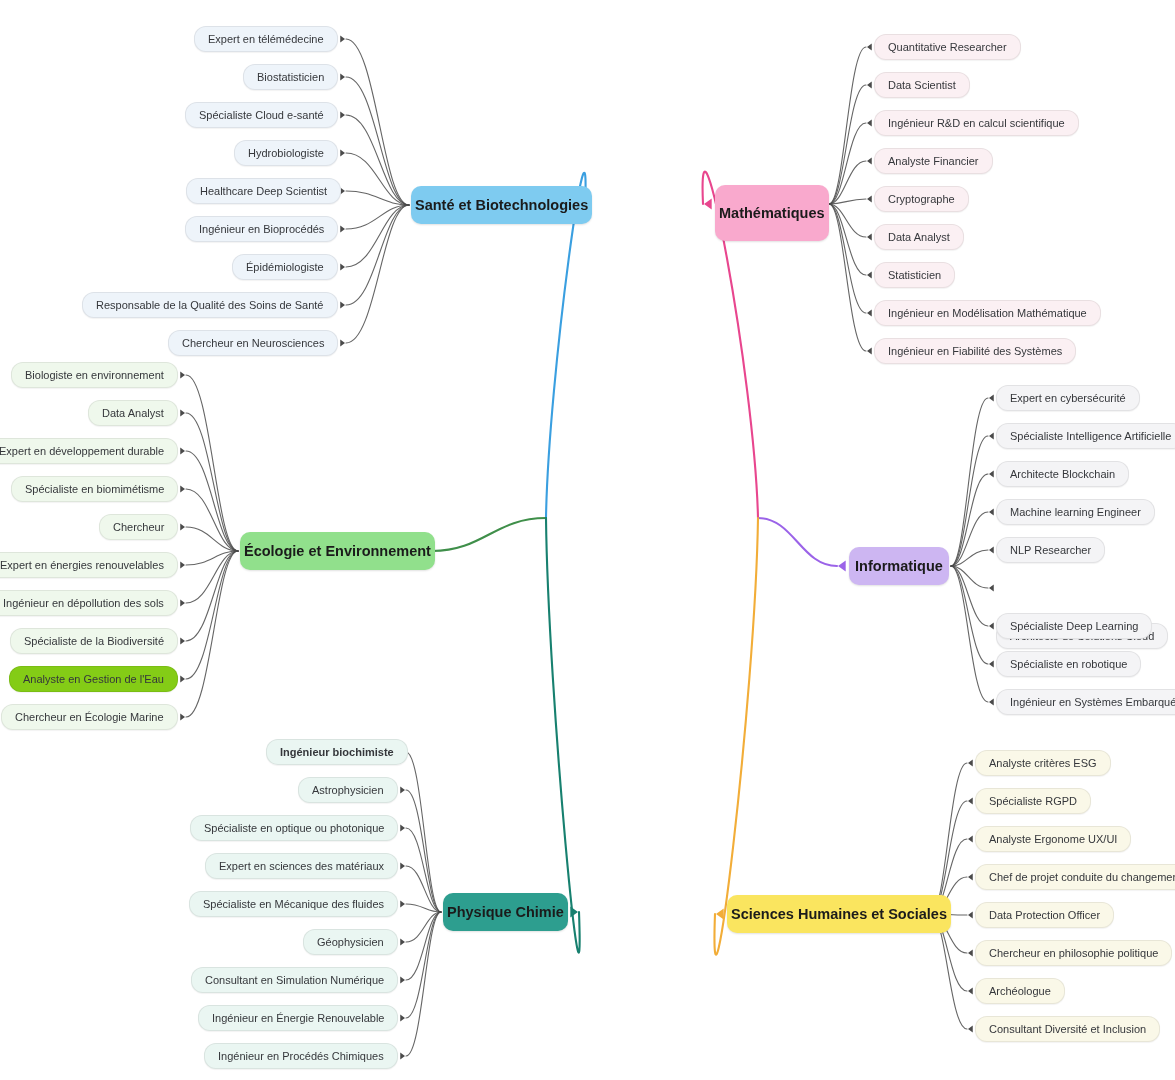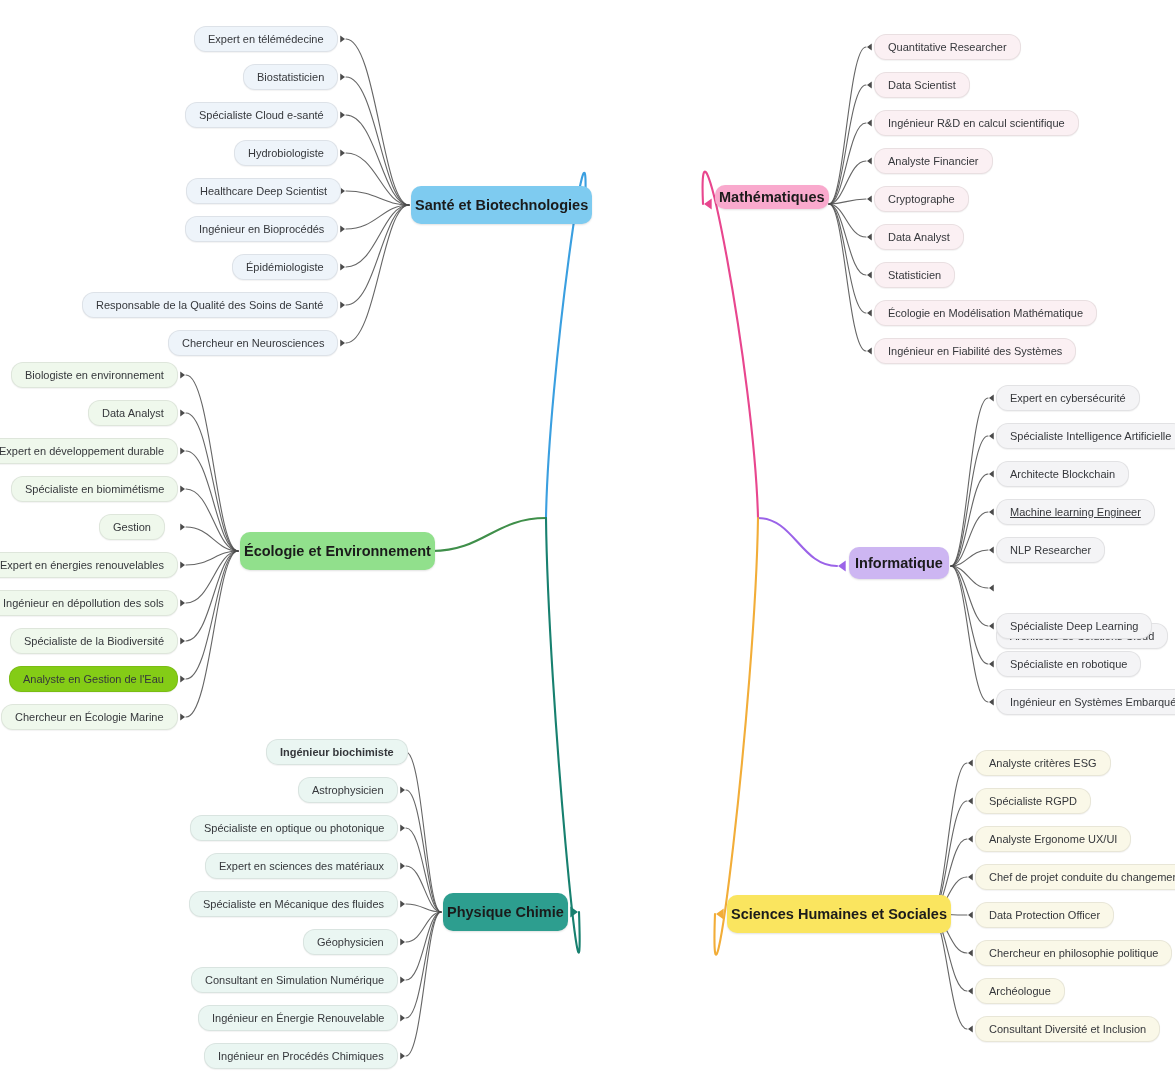--- a/index.html
+++ b/index.html
@@ -151,27 +151,27 @@
       <polygon points="968,991 972.76,987.6 972.76,994.4" fill="#4a4a4a"></polygon>
       <path d="M 931 914 C 946.12 914, 949.72 1029, 967 1029" fill="none" stroke="#4a4a4a" stroke-width="1.1" stroke-linecap="round" opacity="0.85"></path>
       <polygon points="968,1029 972.76,1025.6 972.76,1032.4" fill="#4a4a4a"></polygon>
     </svg>
 
 
   <div id="branch-layer">
       <div class="node branch" style="left: 411px; top: 186px; min-width: 162px; height: 38px; background: rgb(126, 203, 240);">
         <span>Santé et Biotechnologies</span>
       </div>
-      <div class="node branch" style="left: 715px; top: 185px; min-width: 112px; height: 24px; background: rgb(249, 169, 205);">
+      <div class="node branch" style="left: 715px; top: 185px; min-width: 112px; height: 56px; background: rgb(249, 169, 205);">
         <span>Mathématiques</span>
       </div>
       <div class="node branch" style="left: 240px; top: 532px; min-width: 180px; height: 38px; background: rgb(145, 224, 140);">
         <span>Écologie et Environnement</span>
       </div>
-      <div class="node branch" style="left: 849px; top: 547px; min-width: 100px; height: 32px; background: rgb(205, 182, 242);">
+      <div class="node branch" style="left: 849px; top: 547px; min-width: 100px; height: 38px; background: rgb(205, 182, 242);">
         <span>Informatique</span>
       </div>
       <div class="node branch" style="left: 443px; top: 893px; min-width: 124px; height: 38px; background: rgb(45, 158, 143);">
         <span>Physique Chimie</span>
       </div>
       <div class="node branch" style="left: 727px; top: 895px; min-width: 202px; height: 38px; background: rgb(250, 229, 95);">
         <span>Sciences Humaines et Sociales</span>
       </div>
     </div>
   <div id="leaf-layer">
@@ -217,39 +217,39 @@
       <div class="leaf node" style="background: rgb(251, 240, 243); top: 186px; left: 874px;">
         <span>Cryptographe</span>
       </div>
       <div class="leaf node" style="background: rgb(251, 240, 243); top: 224px; left: 874px;">
         <span>Data Analyst</span>
       </div>
       <div class="leaf node" style="background: rgb(251, 240, 243); top: 262px; left: 874px;">
         <span>Statisticien</span>
       </div>
       <div class="leaf node" style="background: rgb(251, 240, 243); top: 300px; left: 874px;">
-        <span>Écologie en Modélisation Mathématique</span>
+        <span>Ingénieur en Modélisation Mathématique</span>
       </div>
       <div class="leaf node" style="background: rgb(251, 240, 243); top: 338px; left: 874px;">
         <span>Ingénieur en Fiabilité des Systèmes</span>
       </div>
       <div class="leaf node" style="background: rgb(239, 248, 236); top: 362px; left: 11px;">
         <span>Biologiste en environnement</span>
       </div>
       <div class="leaf node" style="background: rgb(239, 248, 236); top: 400px; left: 88px;">
         <span>Data Analyst</span>
       </div>
       <div class="leaf node" style="background: rgb(239, 248, 236); top: 438px; left: -15px;">
         <span>Expert en développement durable</span>
       </div>
       <div class="leaf node" style="background: rgb(239, 248, 236); top: 476px; left: 11px;">
         <span>Spécialiste en biomimétisme</span>
       </div>
       <div class="leaf node" style="background: rgb(239, 248, 236); top: 514px; left: 99px;">
-        <span>Gestion</span>
+        <span>Chercheur</span>
       </div>
       <div class="leaf node" style="background: rgb(239, 248, 236); top: 552px; left: -14px;">
         <span>Expert en énergies renouvelables</span>
       </div>
       <div class="leaf node" style="background: rgb(239, 248, 236); top: 590px; left: -11px;">
         <span>Ingénieur en dépollution des sols</span>
       </div>
       <div class="leaf node" style="background: rgb(239, 248, 236); top: 628px; left: 10px;">
         <span>Spécialiste de la Biodiversité</span>
       </div>
@@ -261,21 +261,21 @@
       </div>
       <div class="leaf node" style="background: rgb(244, 244, 246); top: 385px; left: 996px;">
         <span>Expert en cybersécurité</span>
       </div>
       <div class="leaf node" style="background: rgb(244, 244, 246); top: 423px; left: 996px;">
         <span>Spécialiste Intelligence Artificielle</span>
       </div>
       <div class="leaf node" style="background: rgb(244, 244, 246); top: 461px; left: 996px;">
         <span>Architecte Blockchain</span>
       </div>
-      <div class="leaf node" style="background: rgb(244, 244, 246); top: 499px; left: 996px; text-decoration: underline;">
+      <div class="leaf node" style="background: rgb(244, 244, 246); top: 499px; left: 996px;">
         <span>Machine learning Engineer</span>
       </div>
       <div class="leaf node" style="background: rgb(244, 244, 246); top: 537px; left: 996px;">
         <span>NLP Researcher</span>
       </div>
       <div class="leaf node" style="background: rgb(244, 244, 246); top: 575px; left: 996px; margin-top: 48px;">
         <span>Architecte de Solutions Cloud</span>
       </div>
       <div class="leaf node" style="background: rgb(244, 244, 246); top: 613px; left: 996px;">
         <span>Spécialiste Deep Learning</span>

